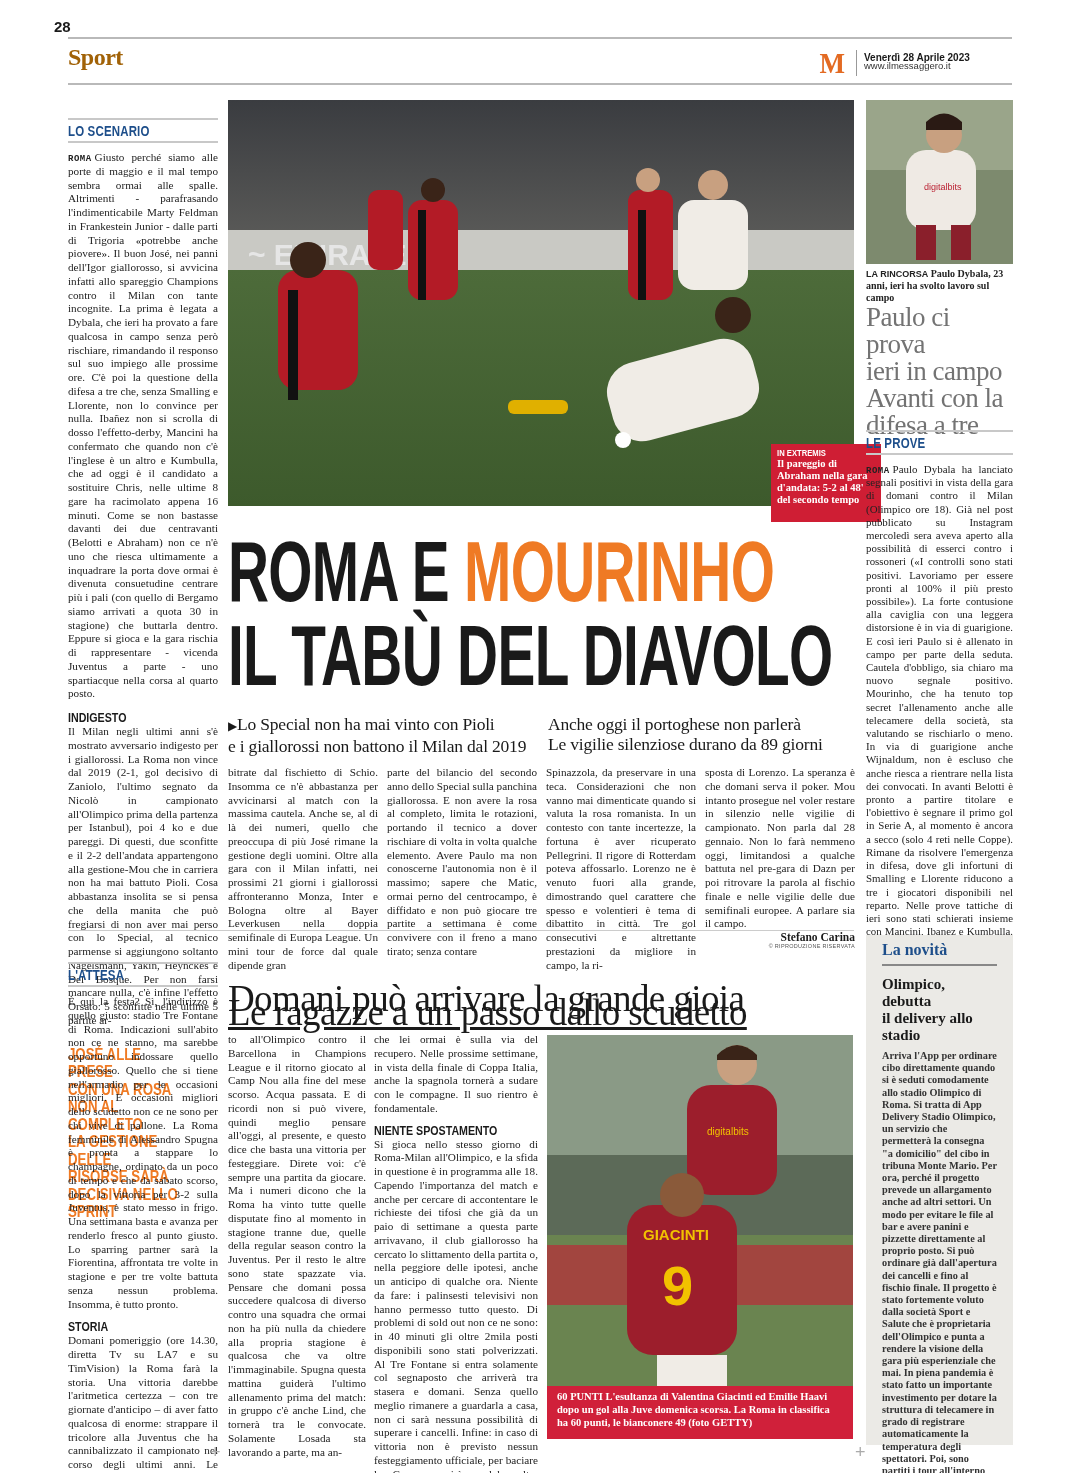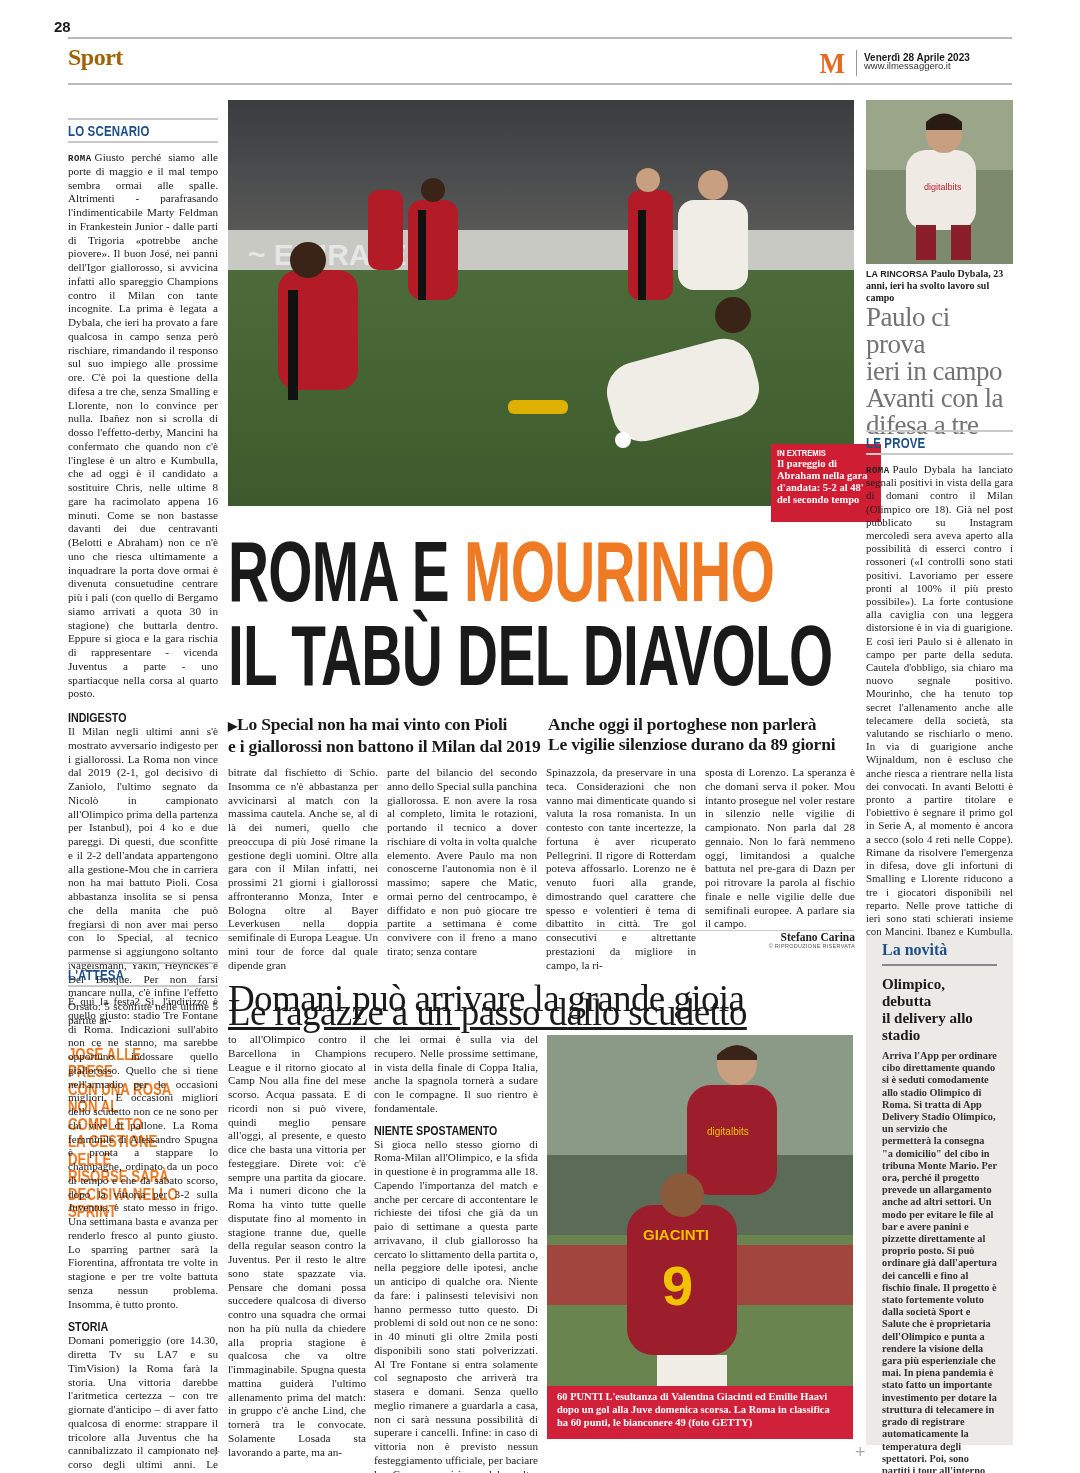--- a/index.html
+++ b/index.html
@@ -36,21 +36,21 @@
   .extremis .t { font: bold 10.5px "Liberation Serif", serif; line-height: 12px; }
 
   .caption-side { font-size: 10px; line-height: 12px; font-weight: bold; color: #222; }
   .caption-side .k { font: bold 9px "Liberation Sans", sans-serif; }
 
   .side-title { font: 27px "Liberation Serif", serif; line-height: 27px; color: #737373; white-space: pre-line; letter-spacing: -0.5px; }
 
   .mega { font-family: "Liberation Sans", sans-serif; font-weight: bold; font-size: 86px; line-height: 86px; transform: scaleX(0.66); transform-origin: left top; white-space: nowrap; letter-spacing: -1px; }
   .mega .orange { color: #ef7a24; }
 
-  .deck { font-size: 17.5px; line-height: 20px; color: #1a1a1a; white-space: nowrap; letter-spacing: -0.2px; font-weight: bold; }
+  .deck { font-size: 17.5px; line-height: 20px; color: #1a1a1a; white-space: nowrap; letter-spacing: -0.2px; }
 
   .byline { font: bold 11.5px "Liberation Serif", serif; text-align: right; }
   .copyright { font: 5.5px "Liberation Sans", sans-serif; text-align: right; color: #555; letter-spacing: 0.3px; text-transform: uppercase; }
 
   .head2 { font-size: 37px; line-height: 42px; color: #1a1a1a; letter-spacing: -0.6px; white-space: nowrap; }
 
   .photo-caption { left: 547px; top: 1386px; width: 306px; height: 53px; background: #d0203a; color: #fff; padding: 4px 10px; font: bold 10.5px "Liberation Serif", serif; line-height: 13px; }
 
   .sidebar-box { left: 866px; top: 935px; width: 147px; height: 510px; background: #ebeae6; padding: 6px 16px; }
   .sb-kicker { font: bold 16px "Liberation Serif", serif; color: #1d4e8a; border-bottom: 2px solid #888; padding-bottom: 5px; margin-bottom: 10px; }

